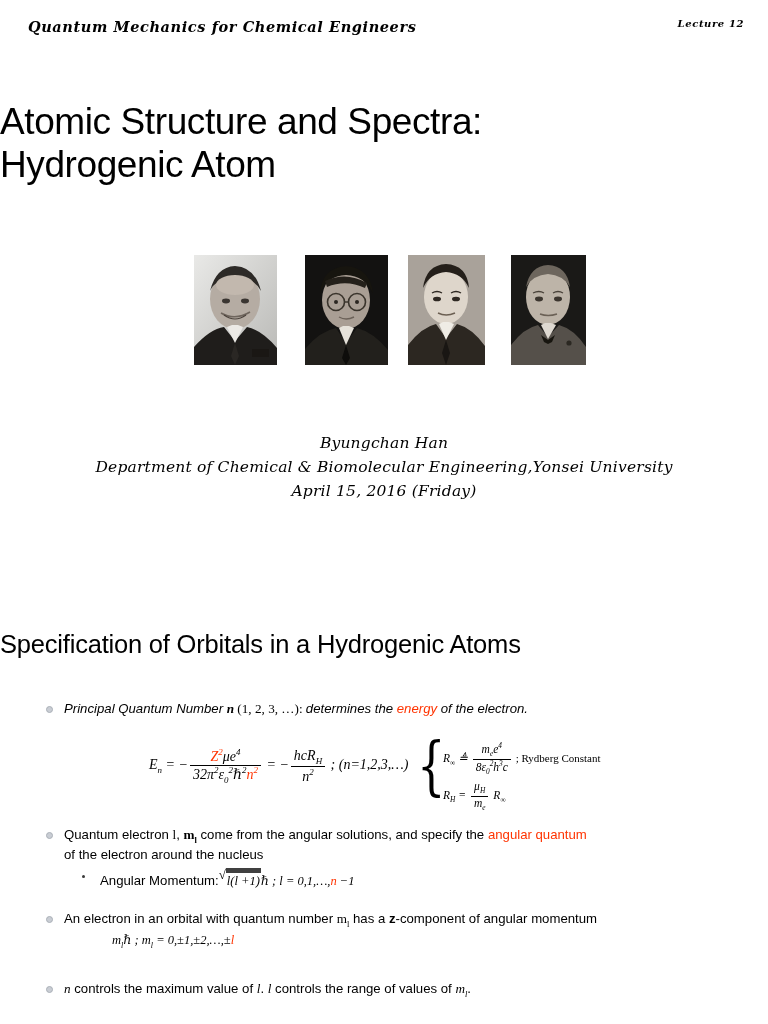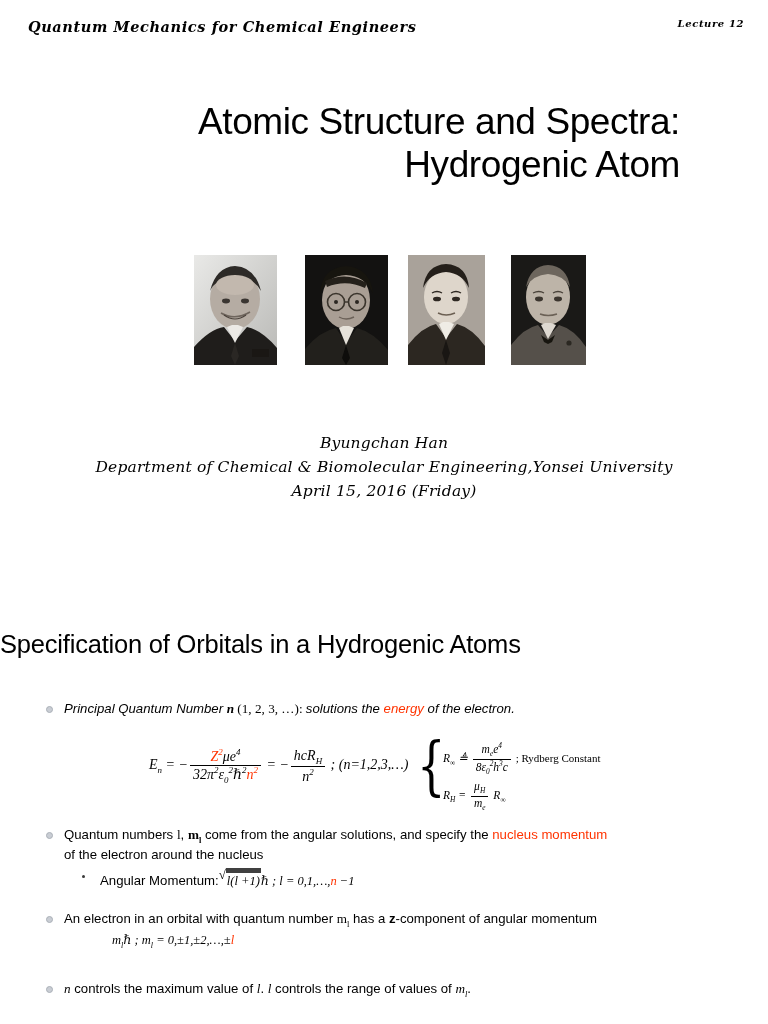--- a/index.html
+++ b/index.html
@@ -43,21 +43,21 @@
     font-size: 10px;
     text-align: center;
   }
 
   
   #title-block {
     position: absolute;
     top: 101px;
     left: 0;
     width: 680px;
-    text-align: right;
+    text-align: left;
     line-height: 1.16;
   }
   #title-block .tline {
     font-size: 37px;
     font-weight: 400;
     letter-spacing: -0.4px;
   }
 
   
   #photo-strip {
@@ -352,28 +352,28 @@
   <div>Department of Chemical &amp; Biomolecular Engineering,Yonsei University</div>
   <div>April 15, 2016 (Friday)</div>
 </div>
 
 <div id="section-heading">Specification of Orbitals in a Hydrogenic Atoms</div>
 
 <div id="content">
 
   <div class="bullet-row" id="bullet-principal">
     <span class="bullet-dot"></span>
-    <span class="italic">Principal Quantum Number </span><span class="italic bold serif">n</span><span class="serif"> (1, 2, 3, …): </span><span class="italic">solutions the </span><span class="italic red">energy</span><span class="italic"> of the electron.</span>
+    <span class="italic">Principal Quantum Number </span><span class="italic bold serif">n</span><span class="serif"> (1, 2, 3, …): </span><span class="italic">determines the </span><span class="italic red">energy</span><span class="italic"> of the electron.</span>
   </div>
 
   <div style="height:108px;"></div>
 
   <div class="bullet-row" id="bullet-quantum-numbers">
     <span class="bullet-dot"></span>
-    <span>Quantum numbers </span><span class="serif">l</span><span>, </span><span class="serif bold"><span>m</span><sub>l</sub></span><span> come from the angular solutions, and specify the </span><span class="red">nucleus momentum</span>
+    <span>Quantum electron </span><span class="serif">l</span><span>, </span><span class="serif bold"><span>m</span><sub>l</sub></span><span> come from the angular solutions, and specify the </span><span class="red">angular quantum</span>
     <div>of the electron around the nucleus</div>
   </div>
 
   <div id="angular-momentum-line">
     <span class="sub-dot"></span>
     <span>Angular Momentum:</span><span class="inline-eq"><span class="sqrt-wrap"><span class="sqrt-body mathvar">l(l +1)</span></span><span class="mathvar">ℏ</span><span class="mathvar"> ; l = 0,1,…,</span><span class="mathvar red">n</span><span class="mathvar"> −1</span></span>
   </div>
 
   <div class="bullet-row" id="bullet-electron-orbital">
     <span class="bullet-dot"></span>

